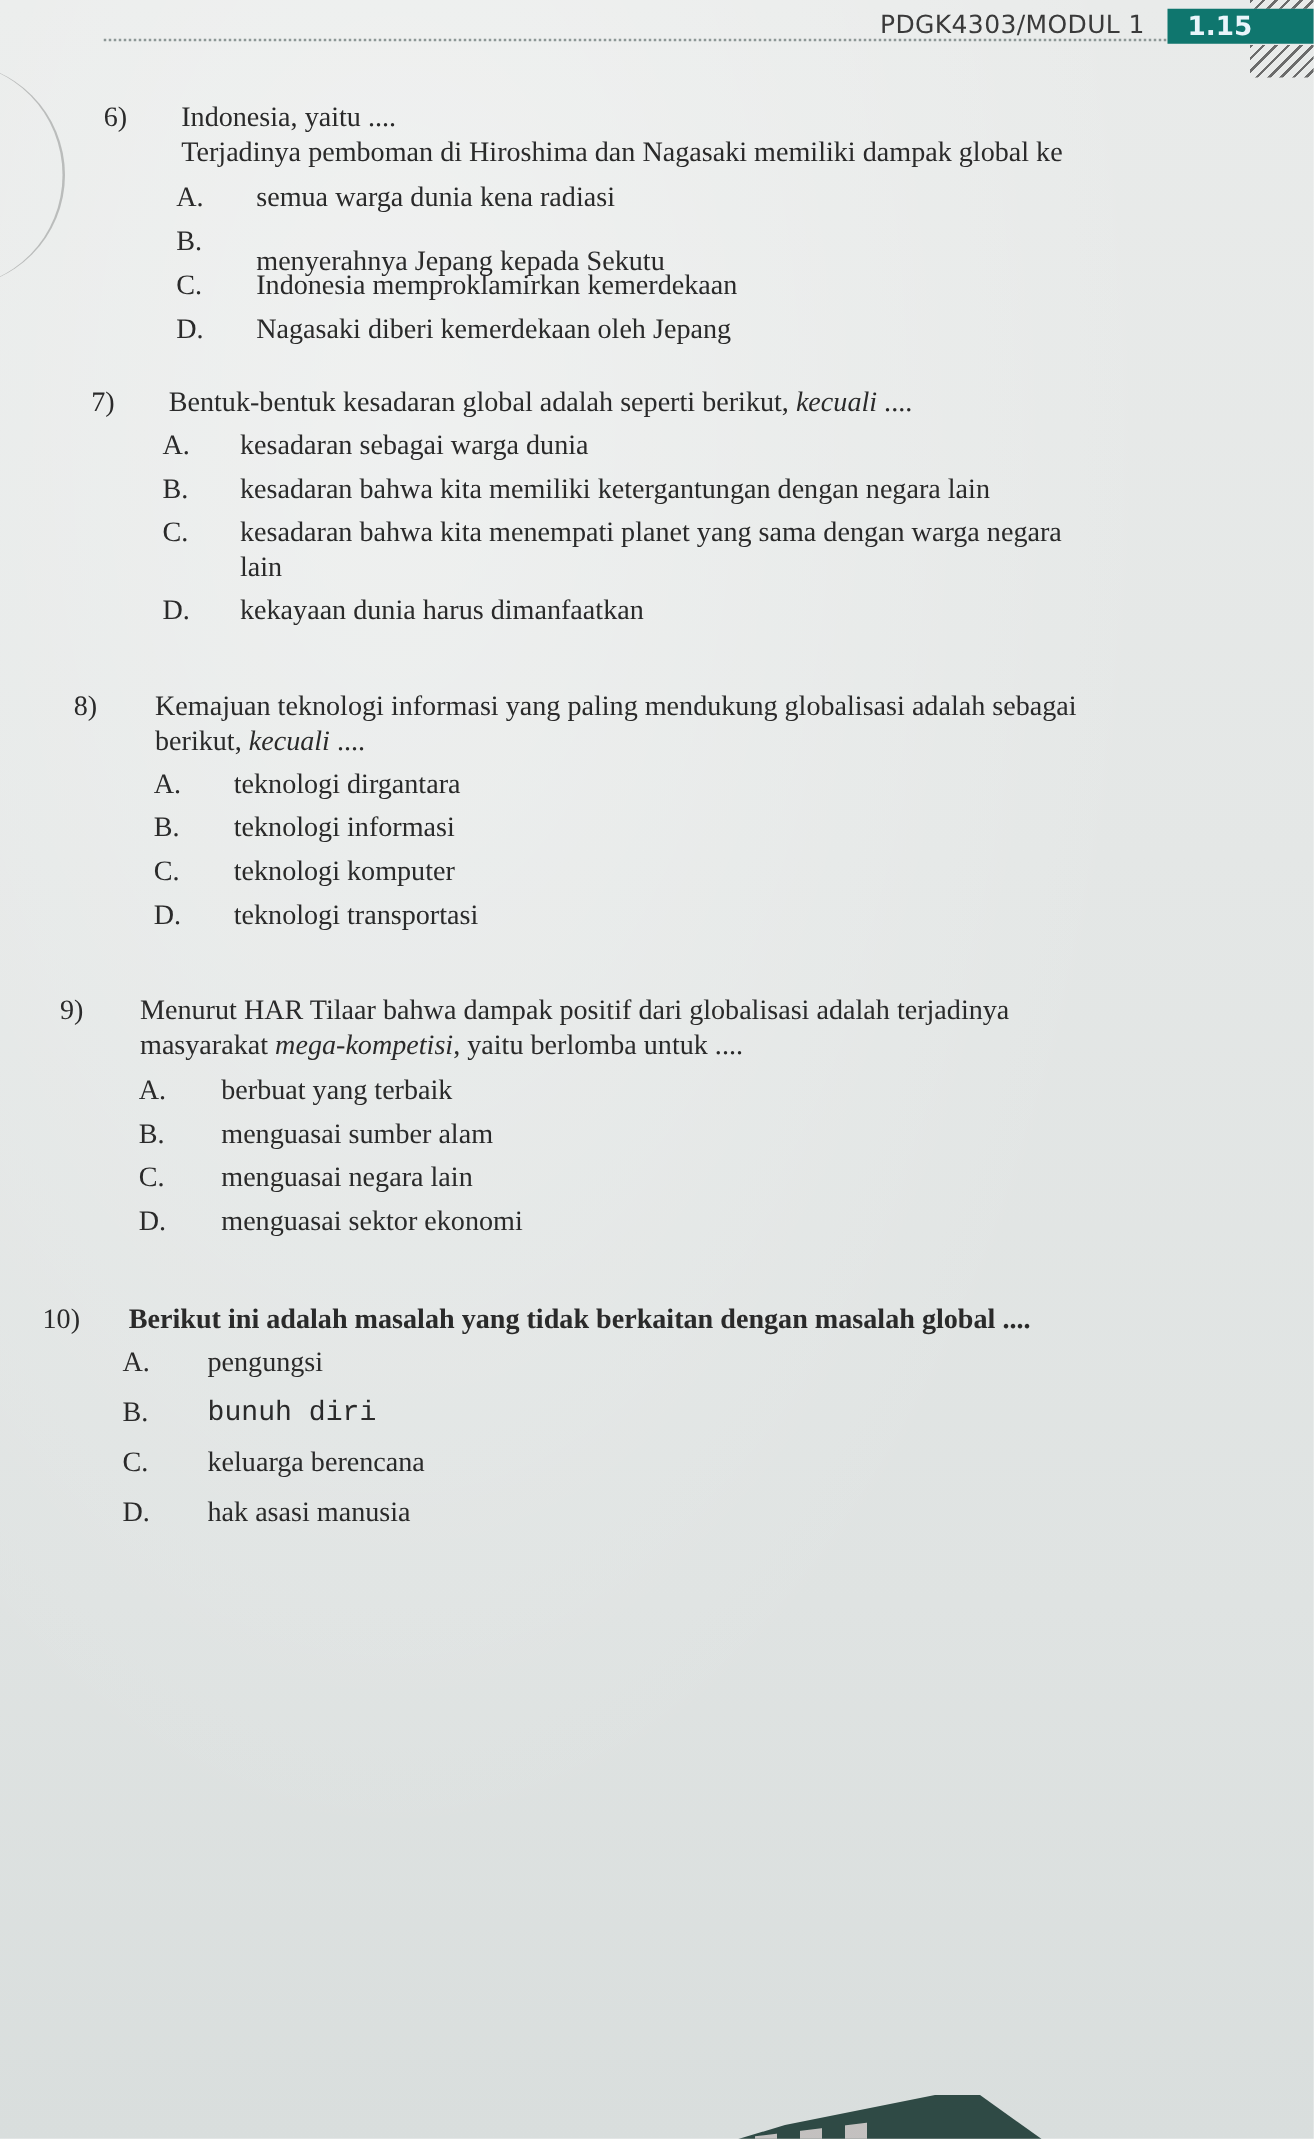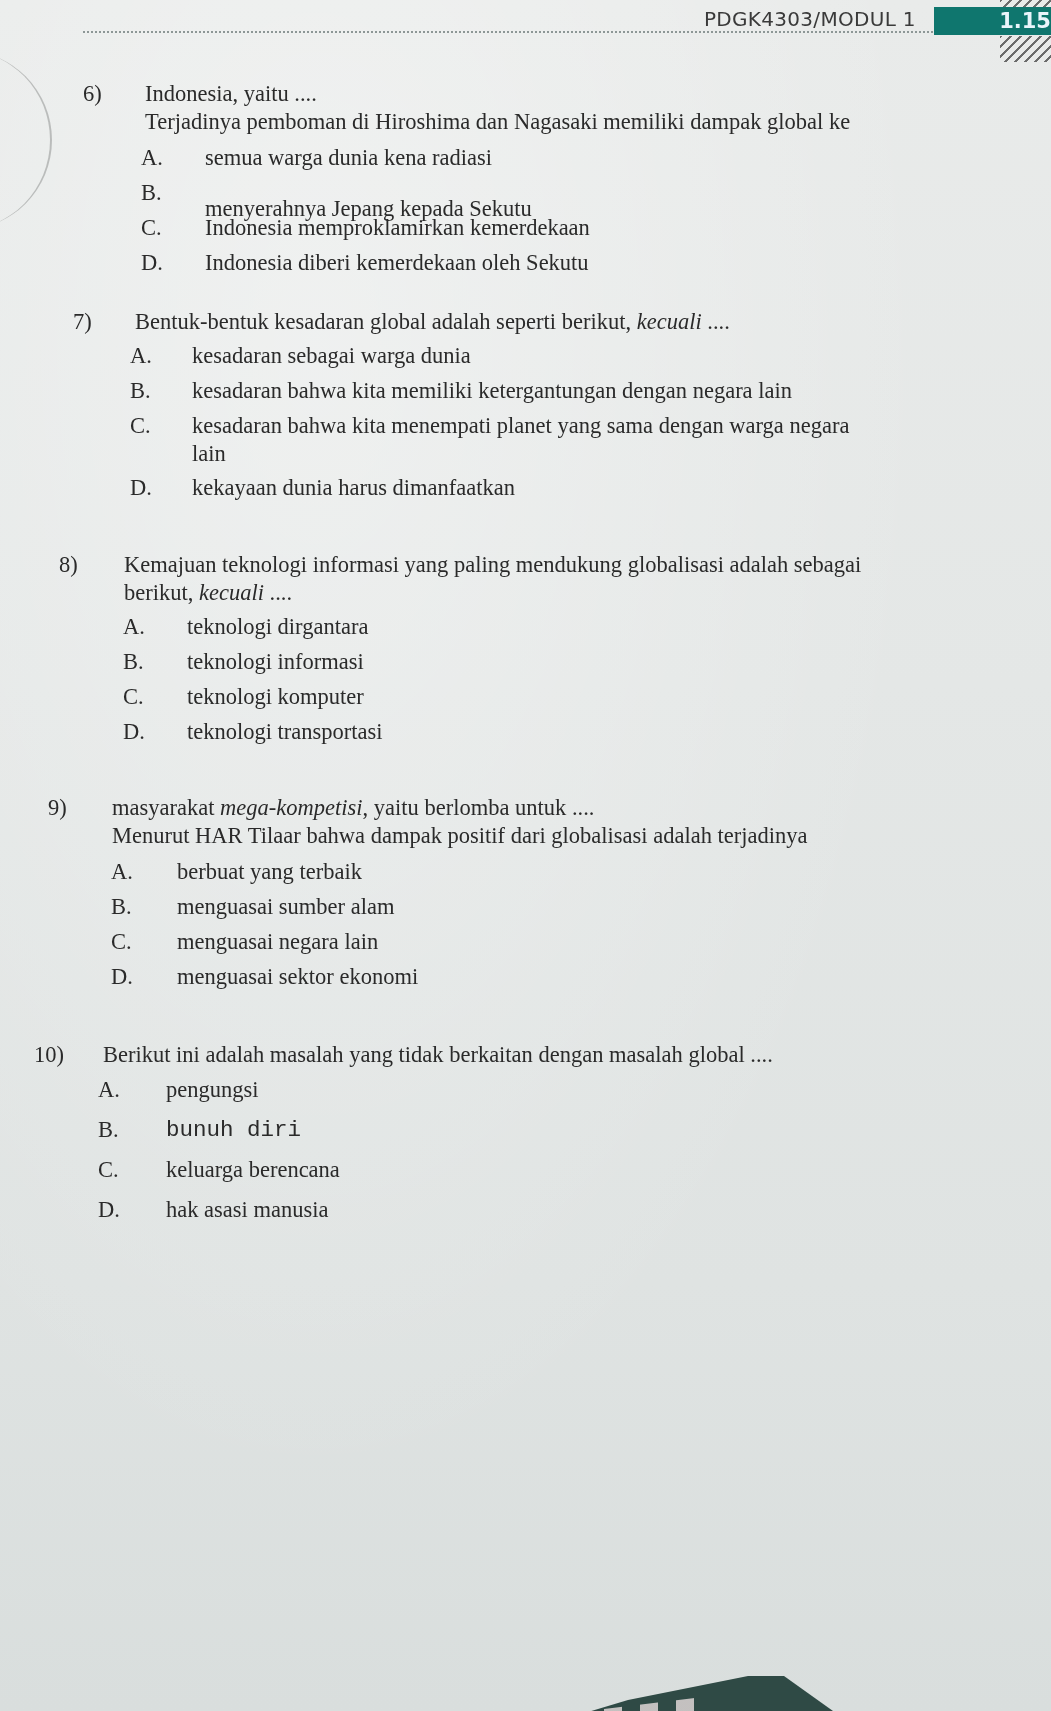--- a/index.html
+++ b/index.html
@@ -30,21 +30,20 @@
       border-right: 2px solid #9a9c9b;
       border-radius: 0 90px 90px 0;
       opacity: 0.6;
     }
     
     .header {
       position: absolute;
       top: 0; left: 0;
       width: 1048px;
       height: 40px;
-      text-align: right;
     }
     .header-rule {
       position: absolute;
       left: 83px;
       top: 31px;
       width: 850px;
       border-top: 2px dotted #8d9796;
     }
     .header-title {
       position: absolute;
@@ -171,21 +170,21 @@
     <div class="option">
       <span class="letter">B.</span>
       <span class="text" style="left:64px;margin-top:16px;">menyerahnya Jepang kepada Sekutu</span>
     </div>
     <div class="option">
       <span class="letter">C.</span>
       <span class="text" style="left:64px;">Indonesia memproklamirkan kemerdekaan</span>
     </div>
     <div class="option">
       <span class="letter">D.</span>
-      <span class="text" style="left:64px;">Indonesia diberi kemerdekaan oleh Sekutu</span>
+      <span class="text" style="left:64px;">Nagasaki diberi kemerdekaan oleh Jepang</span>
     </div>
   </div>
 </div>
 
 <div class="question" style="left:73px; top:308px;">
   <span class="q-number">7)</span>
   <div class="q-stem" style="left:62px;">
     <span class="line"><span>Bentuk-bentuk kesadaran global adalah seperti berikut, </span><i>kecuali</i><span> ....</span></span>
   </div>
   <div class="q-options" style="left:57px; top:34px;">
@@ -233,22 +232,22 @@
     <div class="option">
       <span class="letter">D.</span>
       <span class="text" style="left:64px;">teknologi transportasi</span>
     </div>
   </div>
 </div>
 
 <div class="question" style="left:48px; top:794px;">
   <span class="q-number">9)</span>
   <div class="q-stem" style="left:64px;">
+    <span class="line">Menurut HAR Tilaar bahwa dampak positif dari globalisasi adalah terjadinya</span>
     <span class="line"><span>masyarakat </span><i>mega-kompetisi</i><span>, yaitu berlomba untuk ....</span></span>
-    <span class="line">Menurut HAR Tilaar bahwa dampak positif dari globalisasi adalah terjadinya</span>
   </div>
   <div class="q-options" style="left:63px; top:64px;">
     <div class="option">
       <span class="letter">A.</span>
       <span class="text" style="left:66px;">berbuat yang terbaik</span>
     </div>
     <div class="option">
       <span class="letter">B.</span>
       <span class="text" style="left:66px;">menguasai sumber alam</span>
     </div>
@@ -258,21 +257,21 @@
     </div>
     <div class="option">
       <span class="letter">D.</span>
       <span class="text" style="left:66px;">menguasai sektor ekonomi</span>
     </div>
   </div>
 </div>
 
 <div class="question" style="left:34px; top:1041px;">
   <span class="q-number">10)</span>
-  <div class="q-stem" style="left:69px;">
+  <div class="q-stem" style="left:69px;font-weight:bold;">
     <span class="line">Berikut ini adalah masalah yang tidak berkaitan dengan masalah global ....</span>
   </div>
   <div class="q-options" style="left:64px; top:35px;">
     <div class="option" style="height:40px;">
       <span class="letter">A.</span>
       <span class="text" style="left:68px;">pengungsi</span>
     </div>
     <div class="option" style="height:40px;">
       <span class="letter">B.</span>
       <span class="text" style="left:68px;font-family:Liberation Mono, monospace;">bunuh diri</span>

